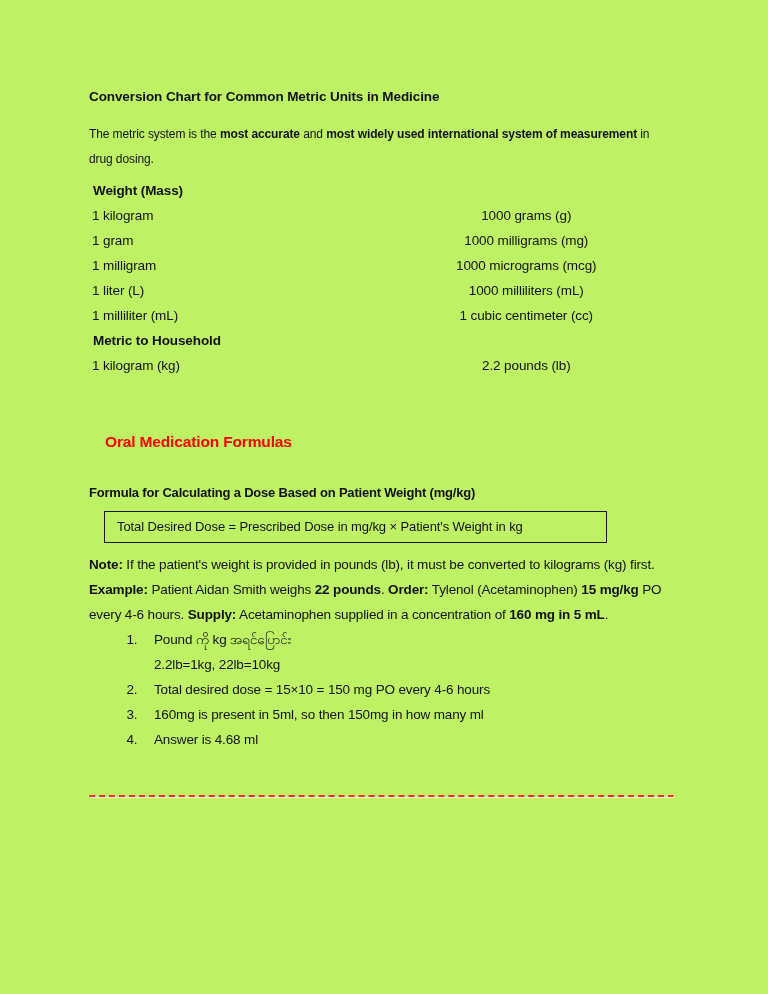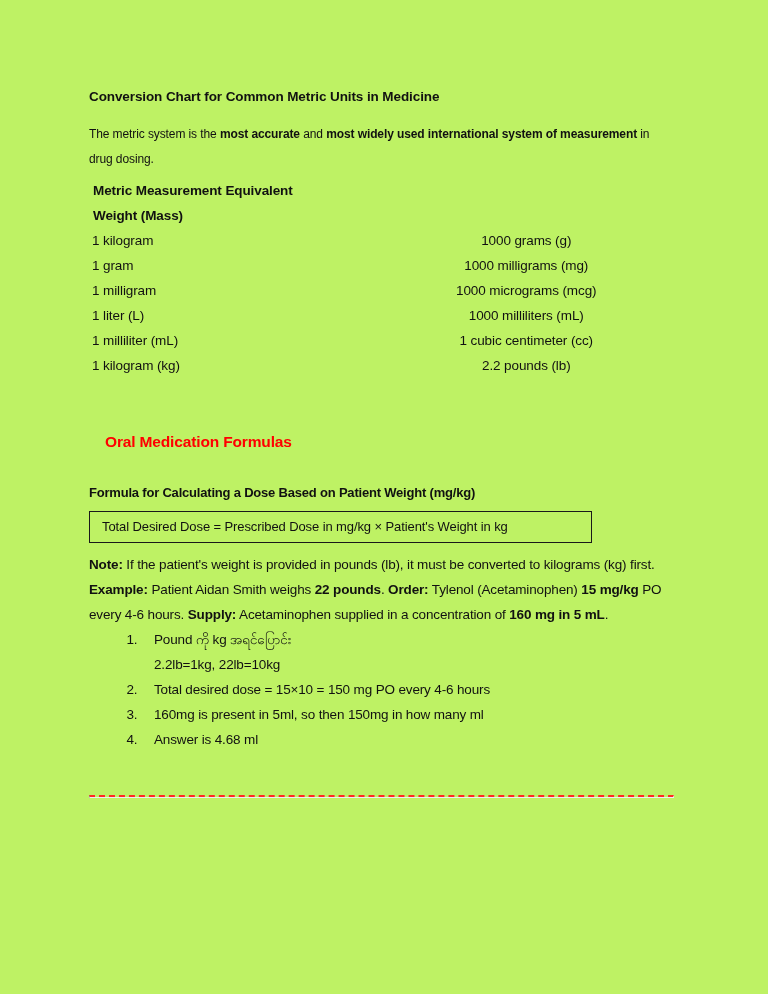--- a/index.html
+++ b/index.html
@@ -85,20 +85,21 @@
     font-weight: bold;
     margin: 0;
     line-height: 1.3;
     letter-spacing: -0.2px;
   }
 
   .formula-box {
     border: 1px solid #1a1a1a;
     box-sizing: border-box;
     width: 503px;
+    margin-left: 15px;
     padding: 6px 0 6px 12px;
     font-size: 13px;
     line-height: 18px;
     letter-spacing: -0.1px;
   }
 
   .note-para, .example-para {
     font-size: 13.5px;
     line-height: 25px;
     margin: 0;
@@ -147,21 +148,20 @@
 </head>
 <body>
 
 <div class="page">
   <div class="content">
 
     <h1 class="doc-title">Conversion Chart for Common Metric Units in Medicine</h1>
 
     <p class="intro"><span>The metric system is the </span><b>most accurate</b><span> and </span><b>most widely used international system of measurement</b><span> in drug dosing.</span></p>
 
-    <p class="sub-head">Metric Measurement Equivalent</p>
 
     <table class="conv-table">
       <tbody>
           <tr>
             <td class="group" colspan="2">Weight (Mass)</td>
           </tr>
           <tr>
             <td class="c1">1 kilogram</td>
             <td class="c2">1000 grams (g)</td>
           </tr>
@@ -173,20 +173,23 @@
             <td class="c1">1 milligram</td>
             <td class="c2">1000 micrograms (mcg)</td>
           </tr>
           <tr>
             <td class="c1">1 liter (L)</td>
             <td class="c2">1000 milliliters (mL)</td>
           </tr>
           <tr>
             <td class="c1">1 milliliter (mL)</td>
             <td class="c2">1 cubic centimeter (cc)</td>
+          </tr>
+          <tr>
+            <td class="group" colspan="2">Metric to Household</td>
           </tr>
           <tr>
             <td class="c1">1 kilogram (kg)</td>
             <td class="c2">2.2 pounds (lb)</td>
           </tr>
         </tbody>
     </table>
 
     <div class="spacer-lg"></div>
 

